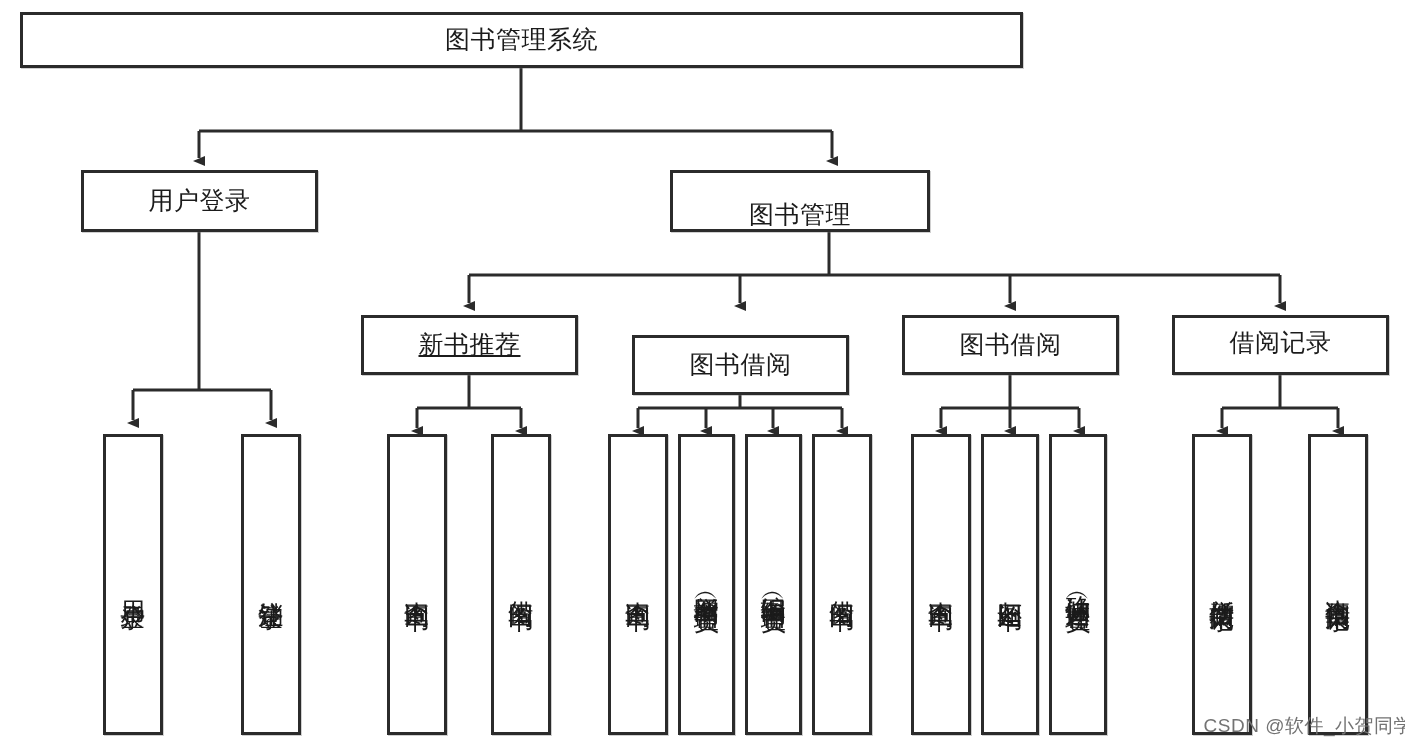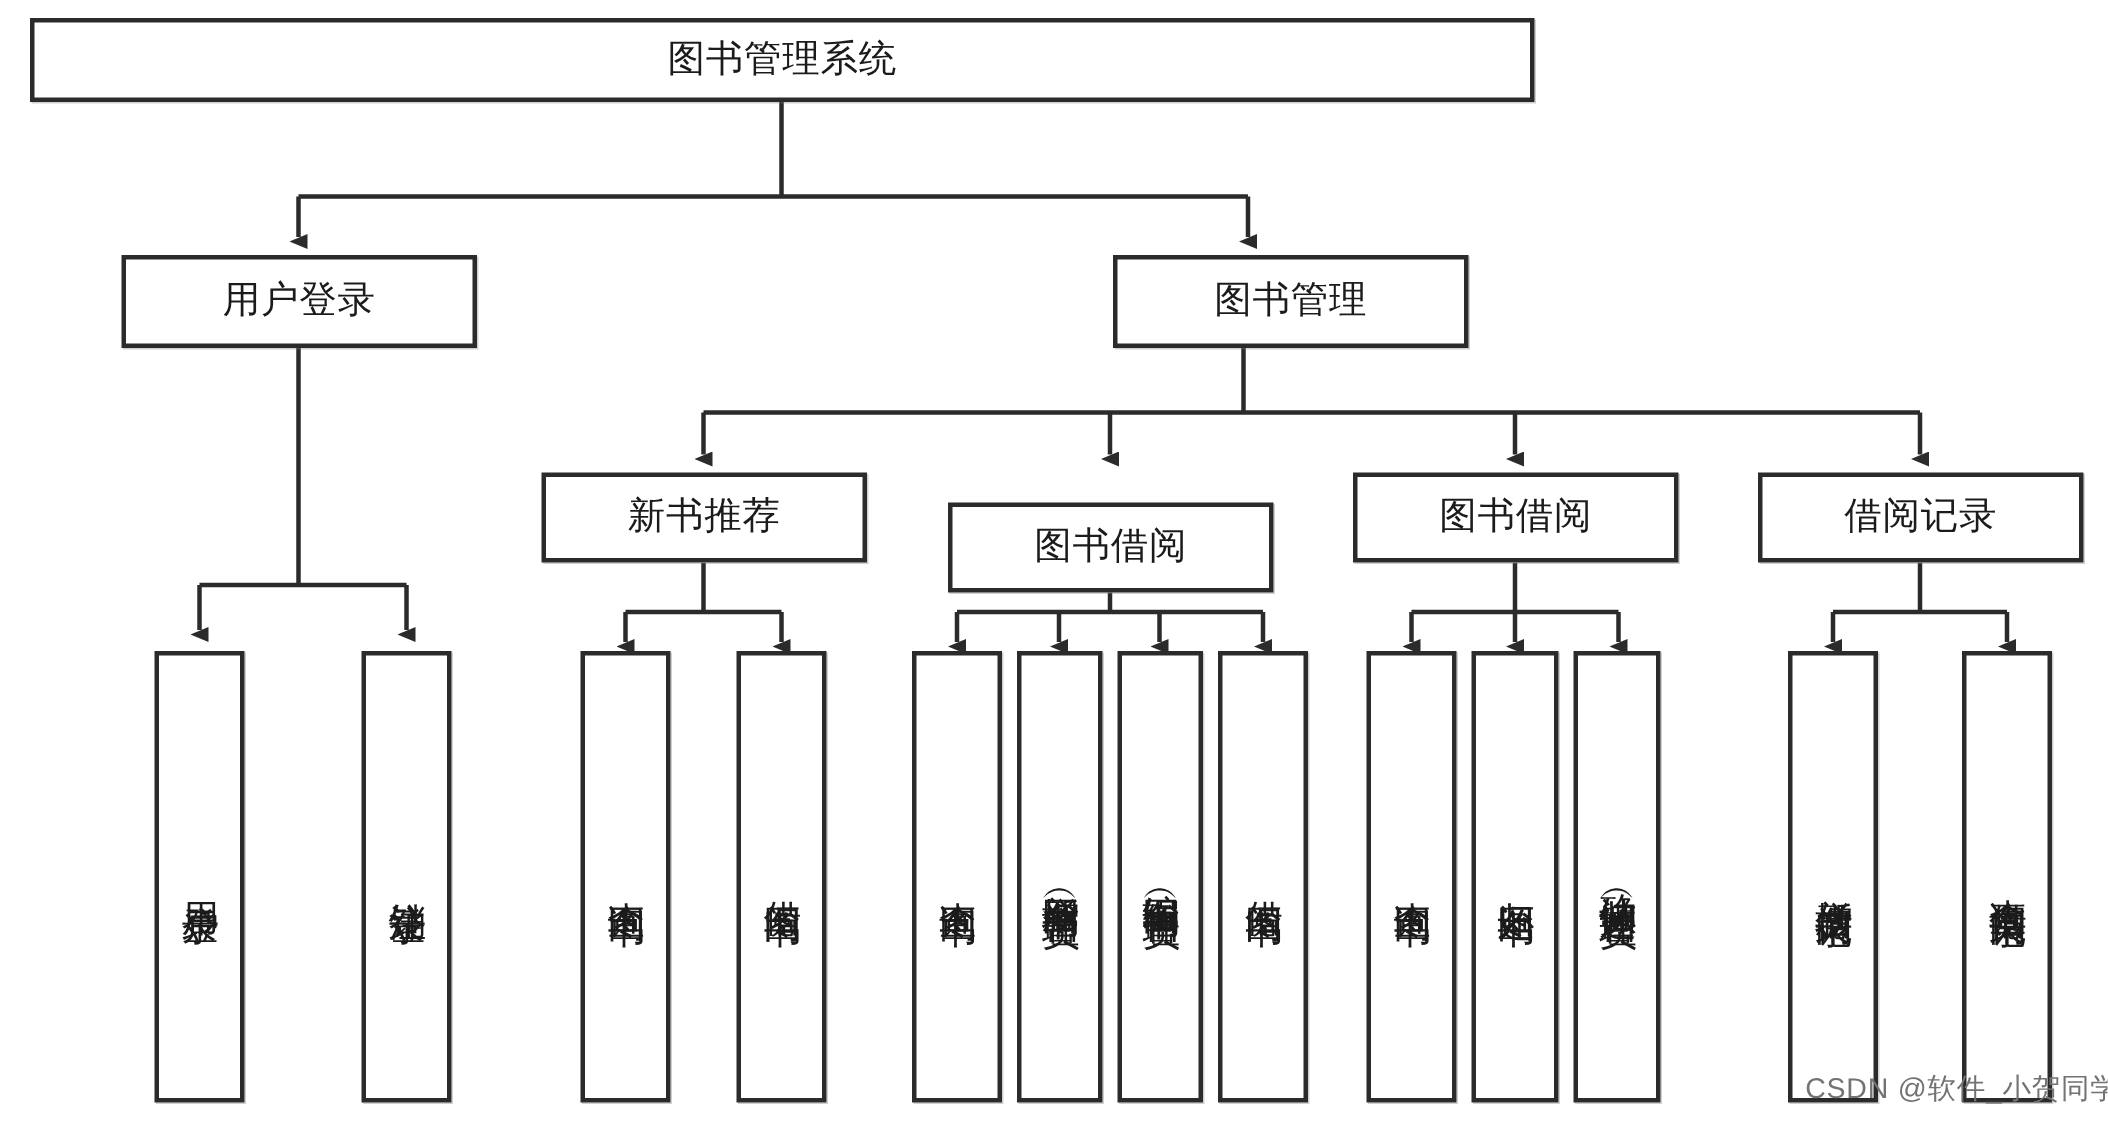--- a/index.html
+++ b/index.html
@@ -127,34 +127,34 @@
     </g>
   </svg>
 
   <div class="node root horiz" style="left:20px; top:12px; width:1003px; height:56px;">
     <span class="label">图书管理系统</span>
   </div>
 
   <div class="node horiz" style="left:81px; top:170px; width:237px; height:62px;">
     <span class="label">用户登录</span>
   </div>
-  <div class="node horiz" style="left:742px; top:170px; width:237px; height:62px;">
+  <div class="node horiz" style="left:670px; top:170px; width:260px; height:62px;align-items:flex-end;">
     <span class="label">图书管理</span>
   </div>
 
-  <div class="node horiz" style="left:361px; top:315px; width:217px; height:60px;">
+  <div class="node horiz" style="left:361px; top:315px; width:217px; height:60px;text-decoration:underline;">
     <span class="label">新书推荐</span>
   </div>
   <div class="node horiz" style="left:632px; top:315px; width:217px; height:60px;margin-top:20px;">
     <span class="label">图书借阅</span>
   </div>
   <div class="node horiz" style="left:902px; top:315px; width:217px; height:60px;">
     <span class="label">图书借阅</span>
   </div>
-  <div class="node horiz" style="left:1172px; top:315px; width:217px; height:60px;">
+  <div class="node horiz" style="left:1172px; top:315px; width:217px; height:60px;font-family:Liberation Mono, monospace;">
     <span class="label">借阅记录</span>
   </div>
 
   <div class="node vert" style="left:103px; top:434px; width:60px; height:301px;">
     <span class="label">用户登录</span>
   </div>
   <div class="node vert" style="left:241px; top:434px; width:60px; height:301px;">
     <span class="label">注销登录</span>
   </div>
 

